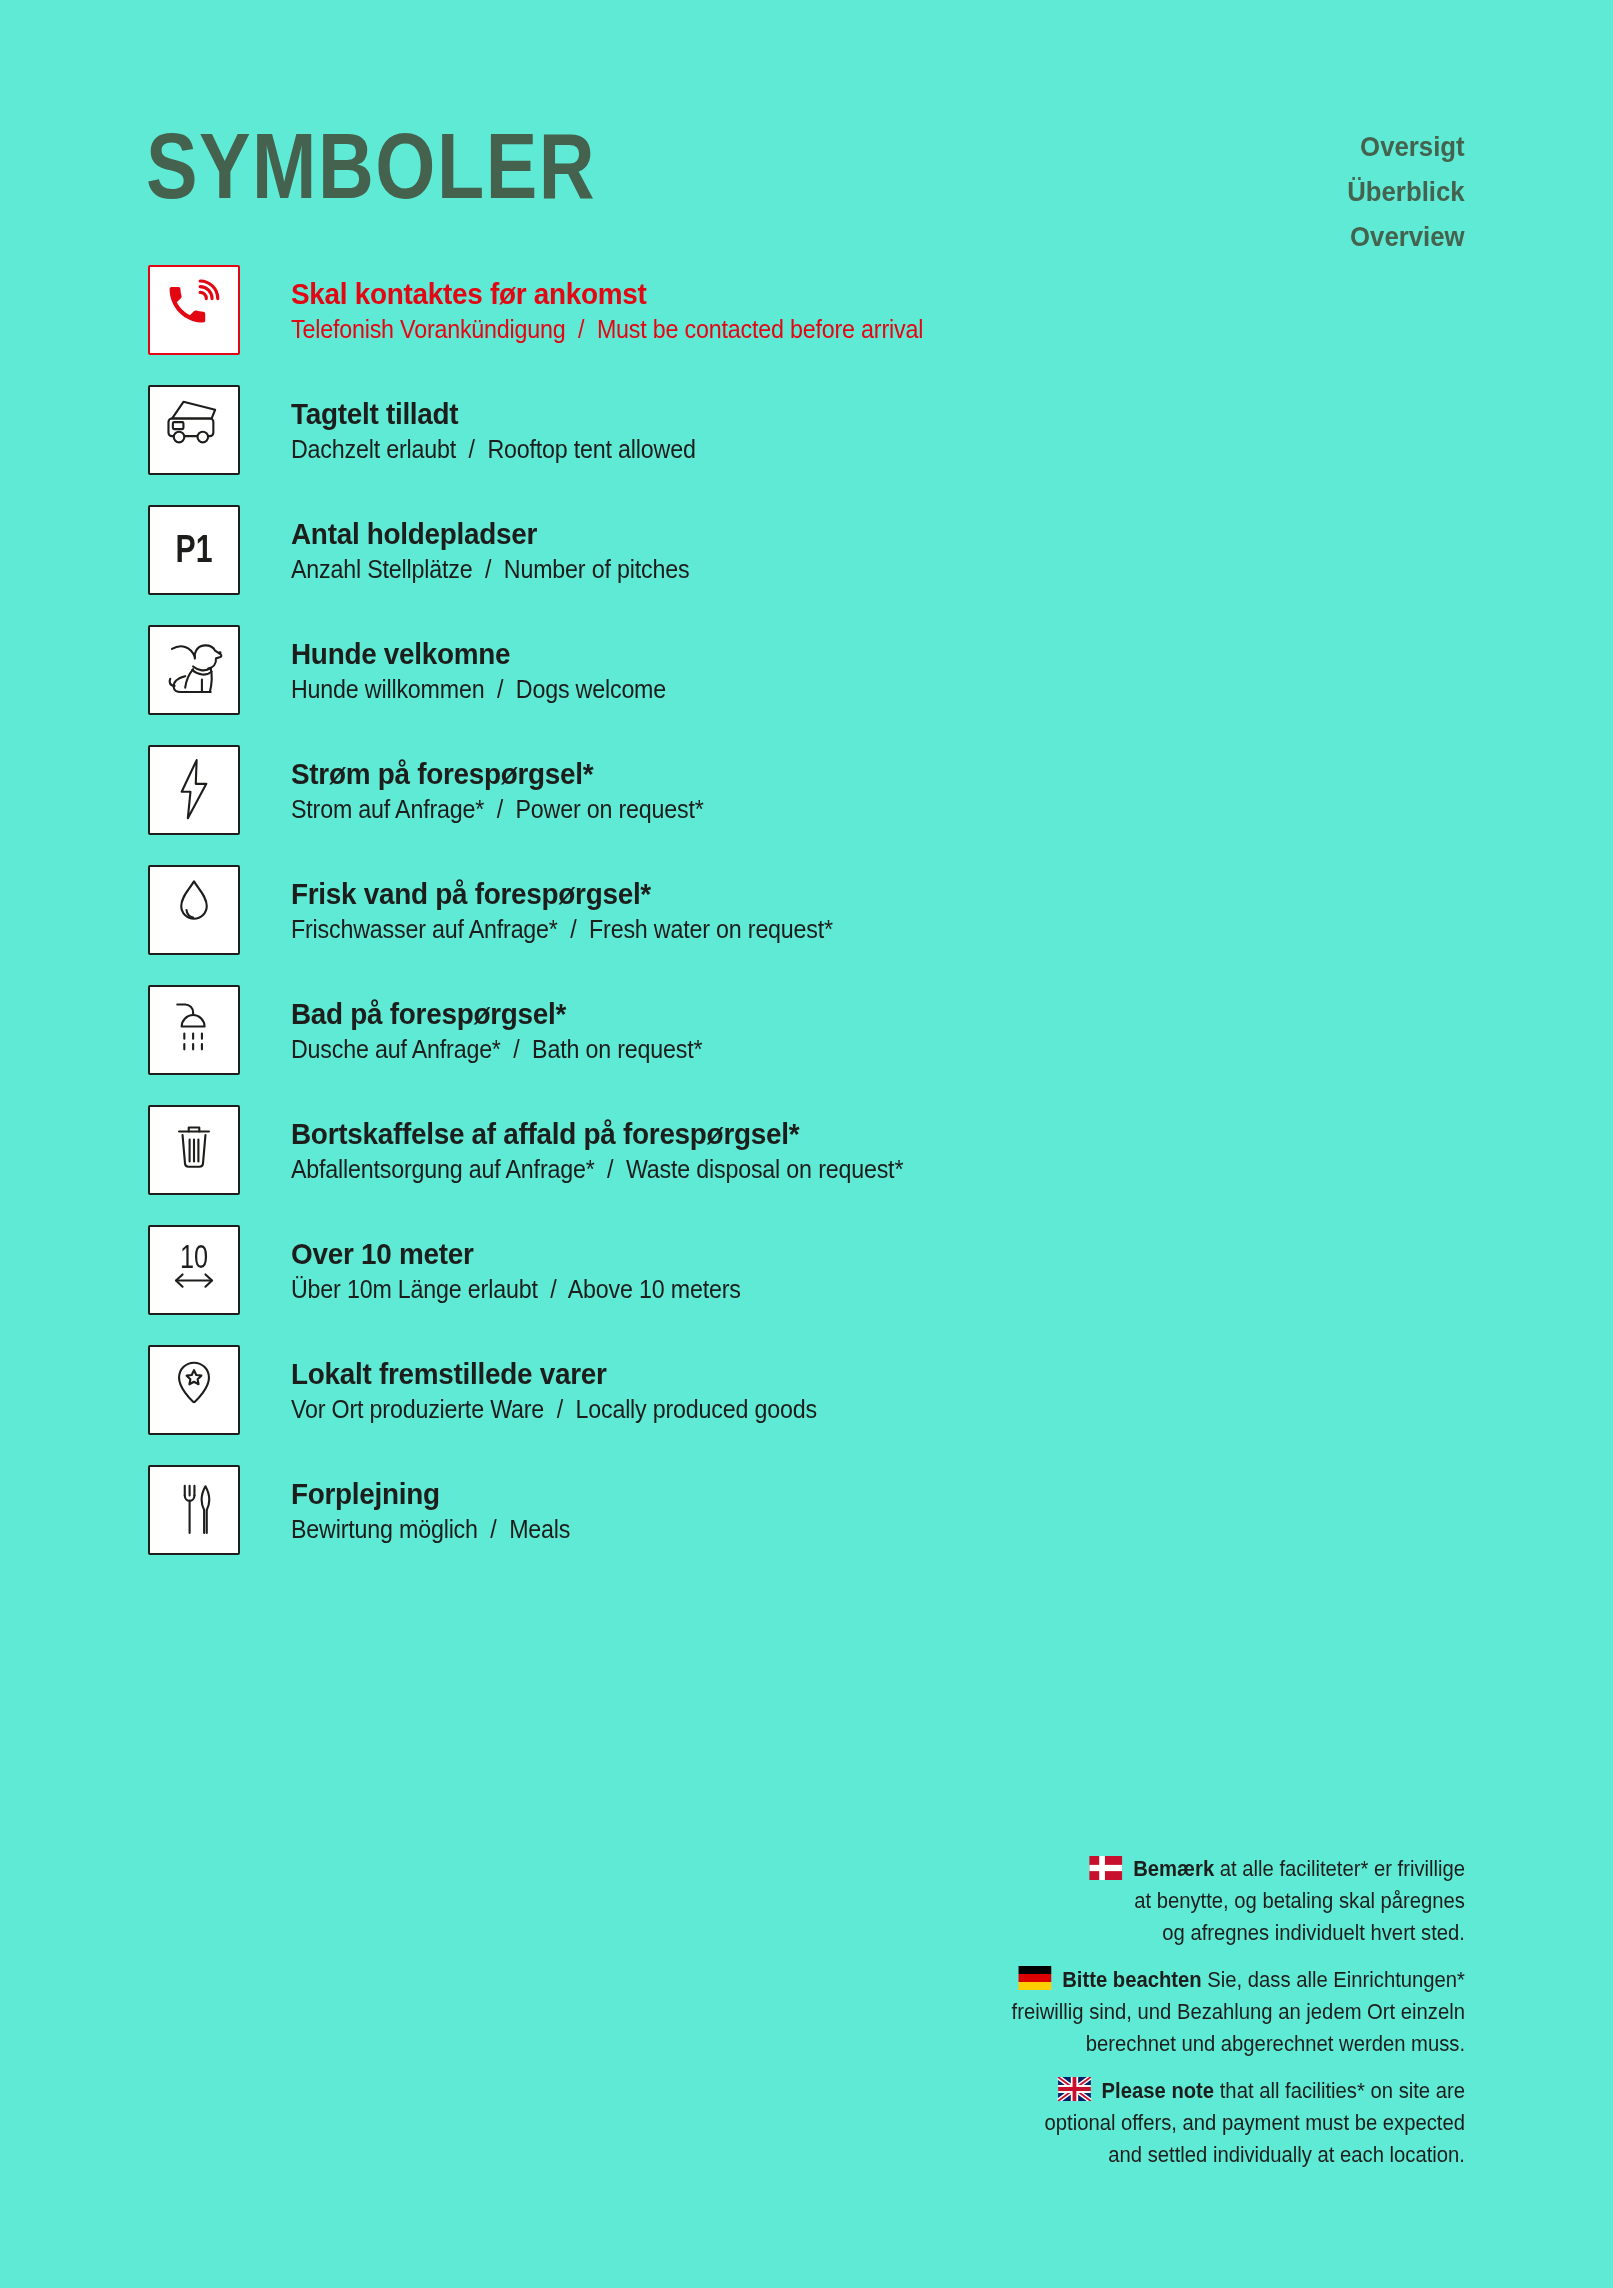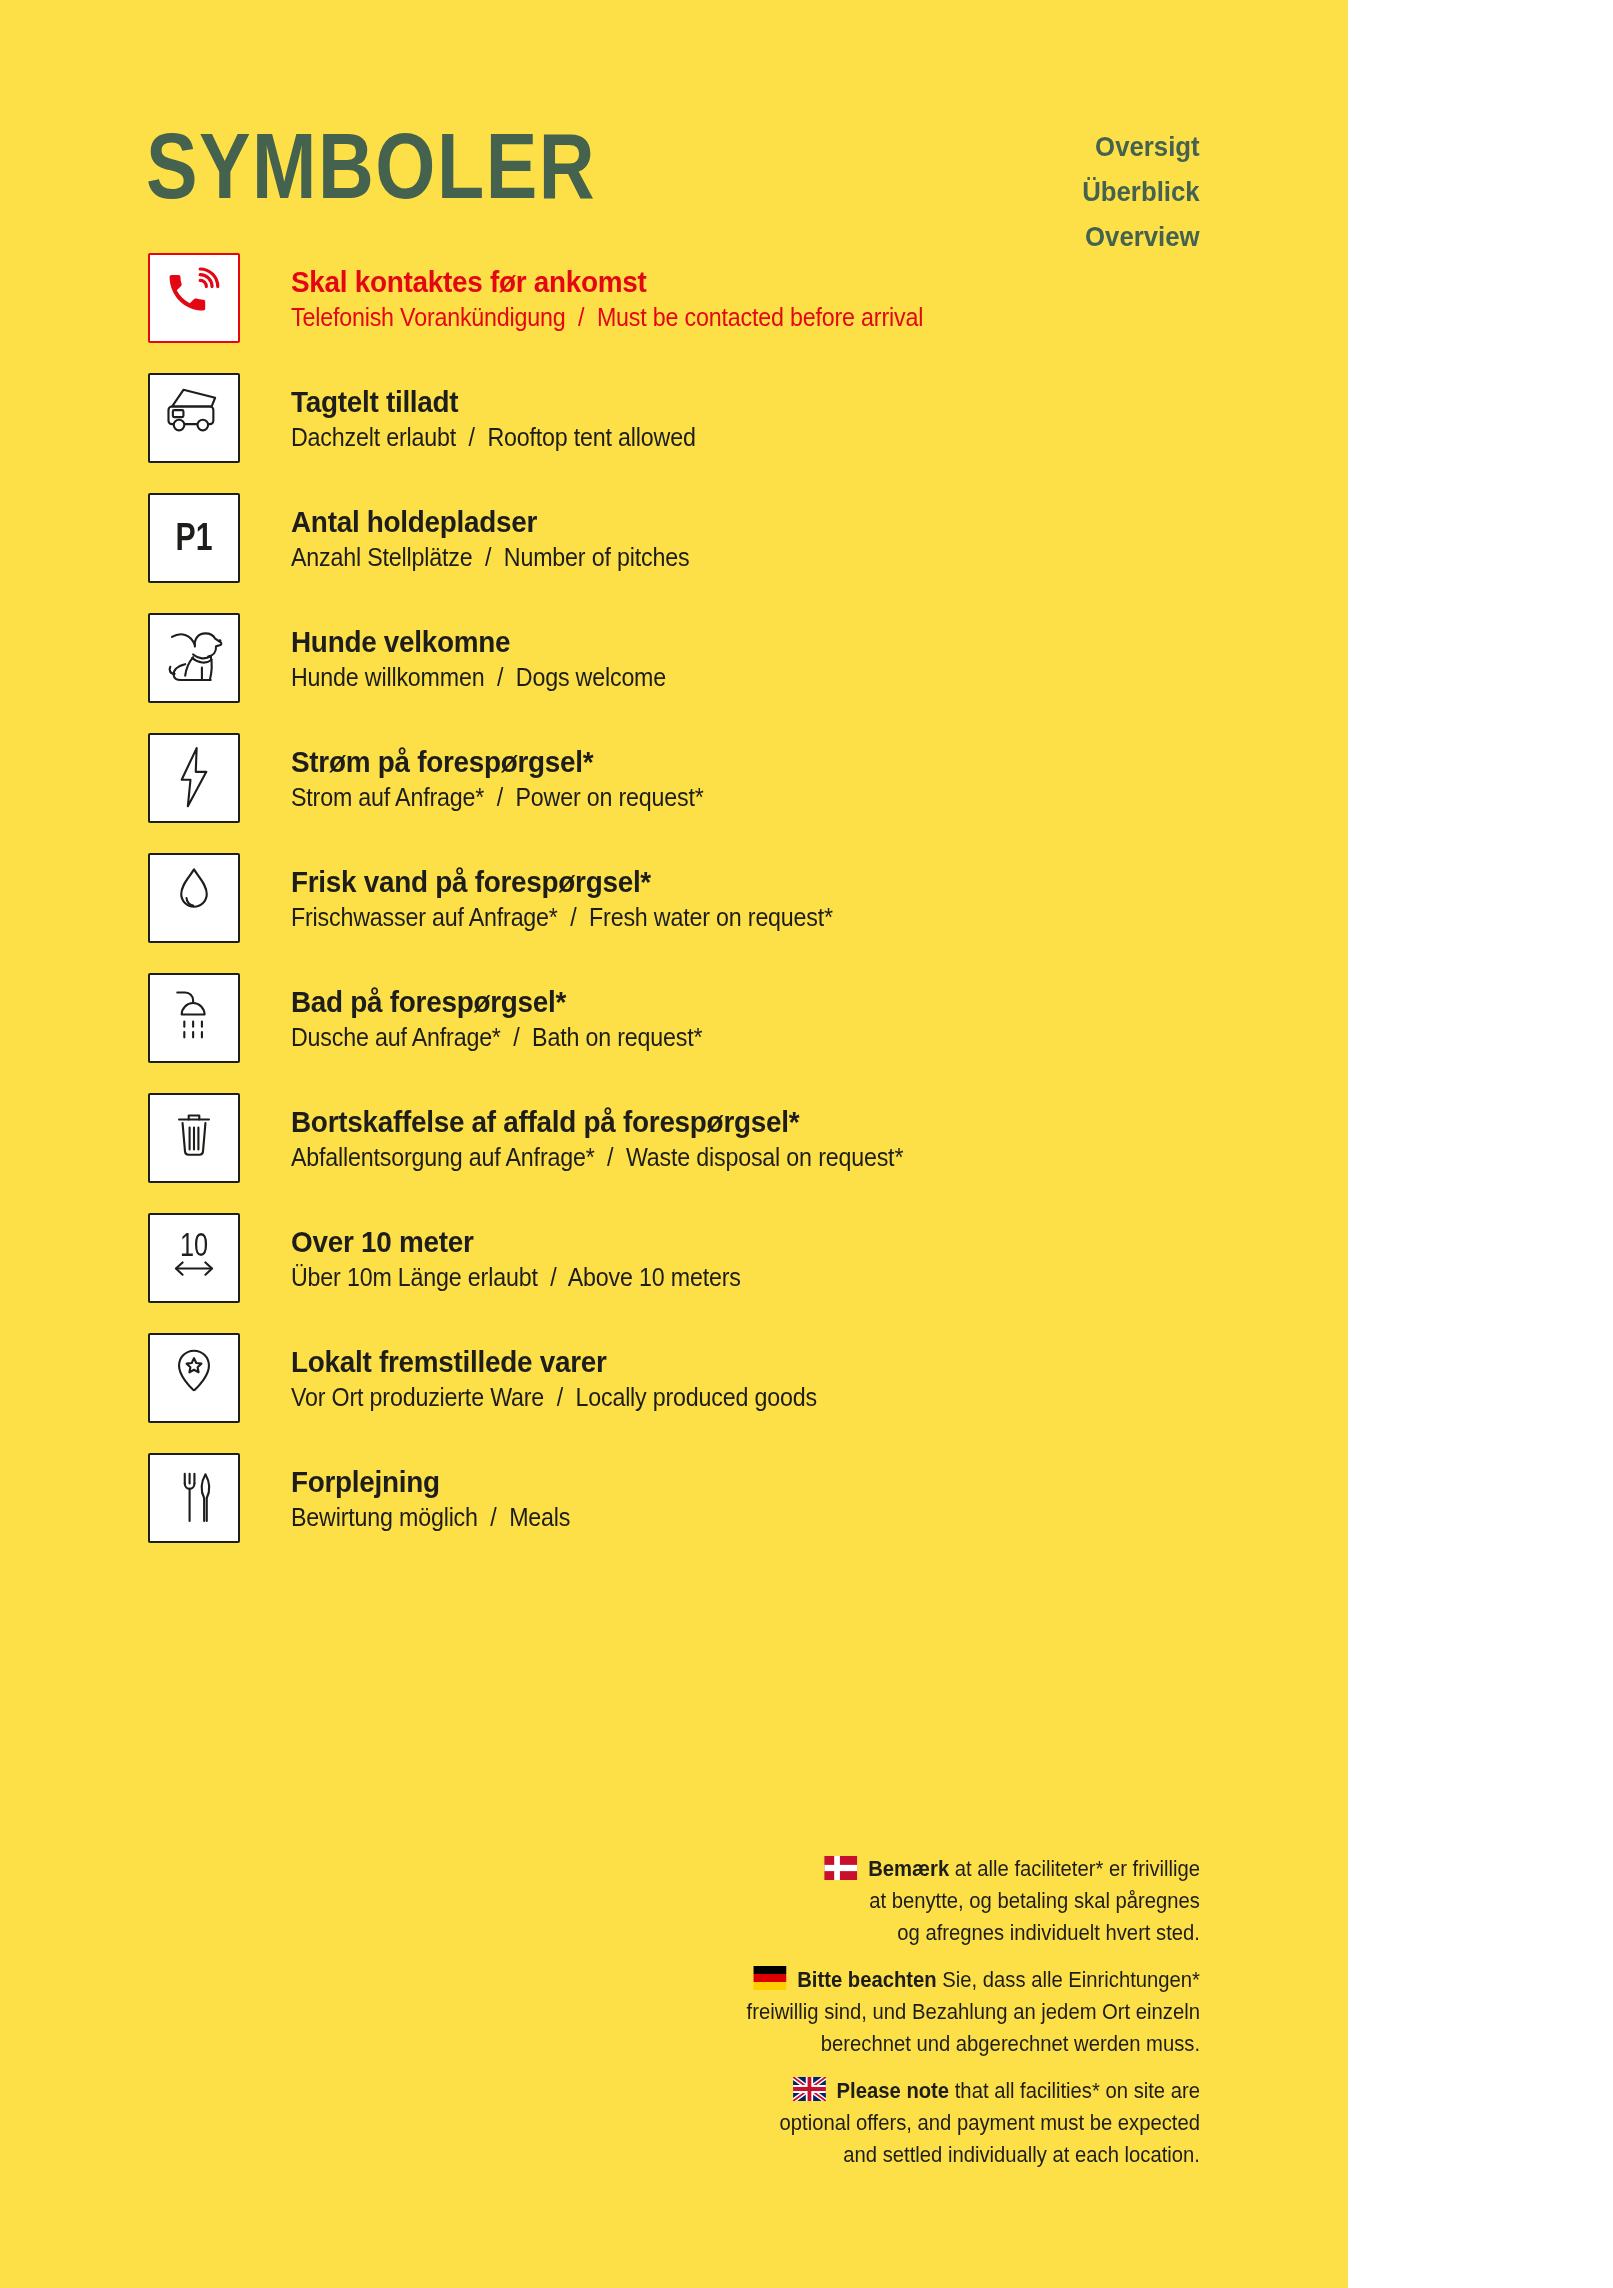--- a/index.html
+++ b/index.html
@@ -1,35 +1,35 @@
 <!DOCTYPE html>
 <html style="font-size:14.8px"><head>
 <meta charset="utf-8">
 <style>
   * { margin:0; padding:0; box-sizing:border-box; }
   html,body { background:#ffffff; }
   .page {
-    position:relative; width:1348px; height:2289px; background:#fde047;
+    position:relative; width:1613px; height:2289px; background:#5eead4;
     font-family:"Liberation Sans","DejaVu Sans",sans-serif; color:#1d1d1b; overflow:hidden;
   }
   
   .main-title {
     position:absolute; left:146px; top:120px;
     font-size:92px; font-weight:700; line-height:1; letter-spacing:1.8px;
     color:#44624e; transform:scaleX(0.84); transform-origin:left top;
     white-space:nowrap;
   }
   .overview {
     position:absolute; right:148px; top:124px;
     text-align:right; font-size:28px; font-weight:700; line-height:45px;
     color:#44624e; white-space:pre-line;
     transform:scaleX(0.92); transform-origin:right top;
   }
   
-  .rows { position:absolute; left:148px; top:238px; width:1015px; }
+  .rows { position:absolute; left:148px; top:250px; width:1015px; }
   .row { height:120px; display:flex; align-items:center; }
   .icon-box {
     flex:none; width:92px; height:90px;
     border:2.2px solid #1d1d1b; border-radius:2px;
     display:flex; align-items:center; justify-content:center;
     background:#fff;
   }
   .icon-box svg { display:block; }
   .icon-stroke { stroke:#1d1d1b; stroke-width:2.4; fill:none; stroke-linecap:round; stroke-linejoin:round; }
   .icon-text { fill:#1d1d1b; font-family:inherit; }

